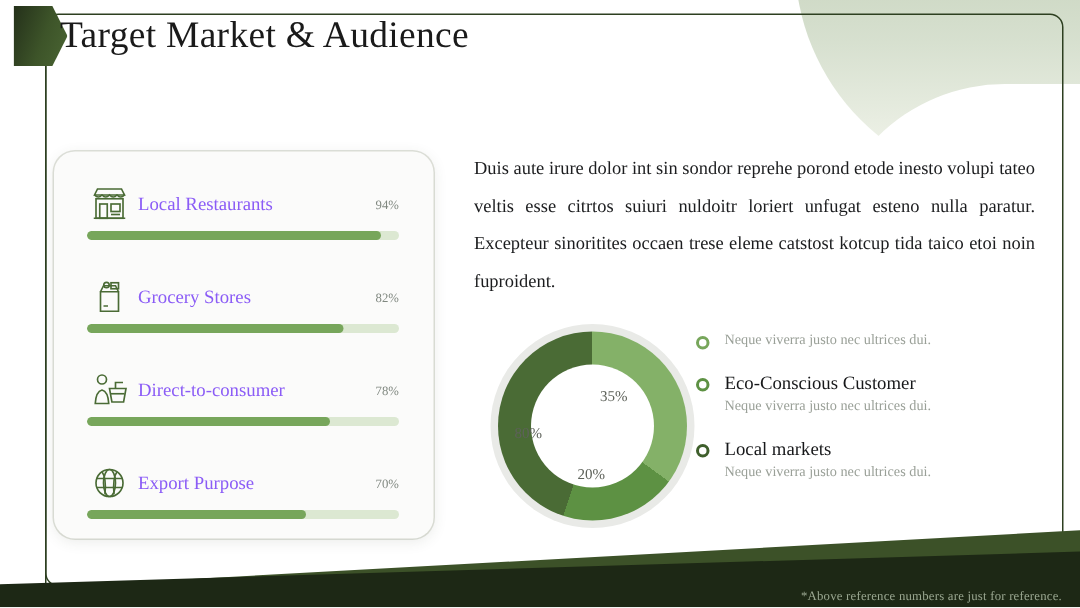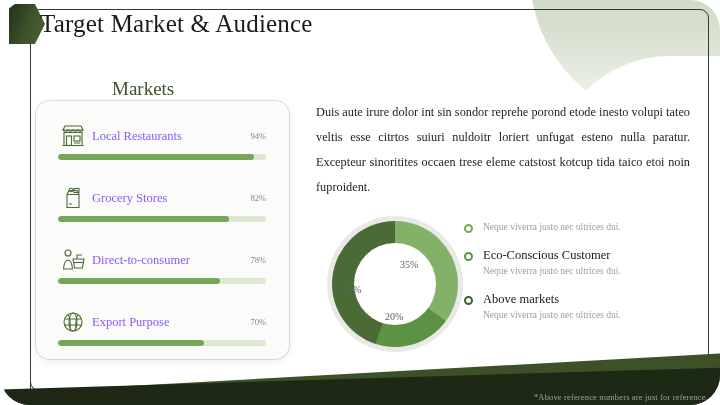--- a/index.html
+++ b/index.html
@@ -12,21 +12,20 @@
     background: #ffffff;
     font-family: "Liberation Serif", serif;
     overflow: hidden;
   }
   #slide {
     position: relative;
     width: 720px;
     height: 405px;
     background: #ffffff;
     overflow: hidden;
-    border-radius: 30px;
   }
 
   
   .frame-box {
     position: absolute;
     left: 30px;
     top: 9px;
     width: 679px;
     height: 382px;
     border: 1.2px solid #2d3f20;
@@ -288,21 +287,20 @@
 
   <div class="corner-arc"></div>
   <div class="corner-arc-mask"></div>
   <div class="frame-box"></div>
   <div class="frame-mask-left"></div>
   <div class="vline"></div>
   <div class="pentagon"></div>
 
   <div class="slide-title">Target Market &amp; Audience</div>
 
-  <div class="section-heading">Markets</div>
 
   <div class="markets-card">
 
     <div class="market-row" style="top:20px;">
       <div class="market-head">
         <span class="market-icon">
           <svg width="26" height="24" viewBox="0 0 26 24" fill="none" stroke="#4a6b35" stroke-width="1.1">
             <path d="M3 6 L5 2 H21 L23 6 Z"></path>
             <path d="M3 6 q2.5 2.6 5 0 q2.5 2.6 5 0 q2.5 2.6 5 0 q2.5 2.6 5 0"></path>
             <rect x="4" y="8.5" width="18" height="13"></rect>
@@ -395,21 +393,21 @@
       <span class="legend-marker" id="lm0" style="border-color: rgb(119, 166, 91);"></span>
       <div class="legend-sub">Neque viverra justo nec ultrices dui.</div>
     </div>
     <div class="legend-item">
       <span class="legend-marker" id="lm1" style="border-color: rgb(93, 145, 67);"></span>
       <div class="legend-title">Eco-Conscious Customer</div>
       <div class="legend-sub">Neque viverra justo nec ultrices dui.</div>
     </div>
     <div class="legend-item">
       <span class="legend-marker" id="lm2" style="border-color: rgb(63, 95, 44);"></span>
-      <div class="legend-title">Above markets</div>
+      <div class="legend-title">Local markets</div>
       <div class="legend-sub">Neque viverra justo nec ultrices dui.</div>
     </div>
   </div>
 
   <div class="band-mid"></div>
   <div class="band-dark"></div>
   <div class="footnote">*Above reference numbers are just for reference.</div>
 
 </div>
 

